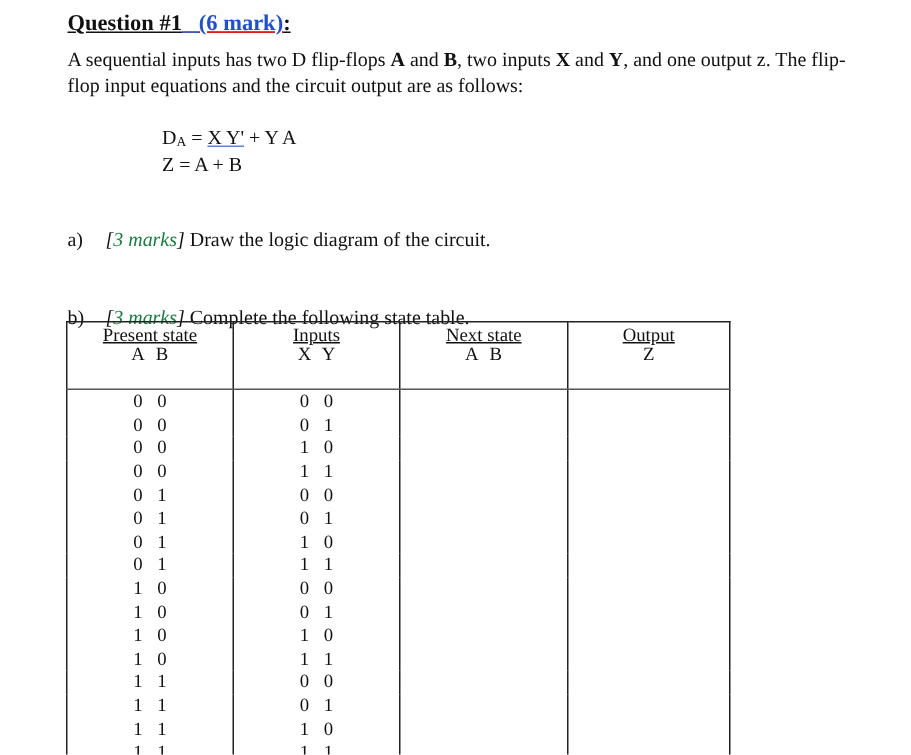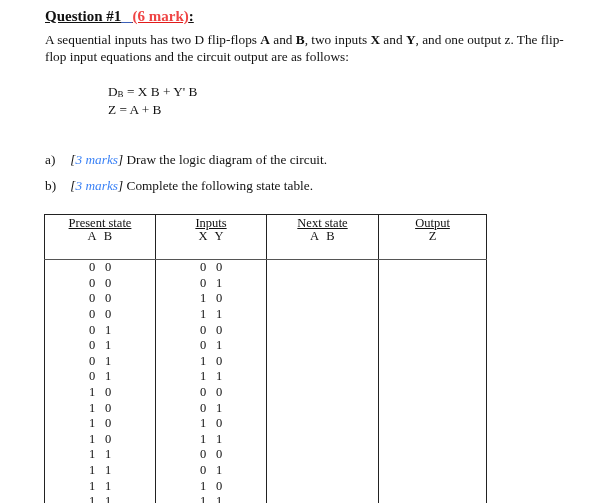--- a/index.html
+++ b/index.html
@@ -1,28 +1,28 @@
 <!DOCTYPE html>
 <html><head>
   <meta charset="utf-8">
   <style>
     html, body { margin: 0; padding: 0; background: #ffffff; }
     body { width: 607px; height: 503px; position: relative; overflow: hidden;
       font-family: "Liberation Serif", "DejaVu Serif", serif; color: #111; }
     .title { position: absolute; left: 45px; top: 8px; font-size: 15px; font-weight: bold; text-decoration: underline; letter-spacing: 0; }
     .title .gap { text-decoration: underline; text-decoration-color: #3b5fb8; }
-    .title .mark { color: #ef4444; text-decoration: underline; text-decoration-color: #e01a1a; margin-top: 40px; }
+    .title .mark { color: #1d4ed8; text-decoration: underline; text-decoration-color: #e01a1a; margin-top: 40px; }
     .title .colon { color: #111; }
     .para { position: absolute; left: 45px; top: 31px; width: 530px; font-size: 13.3px; line-height: 17px; }
     .eqs { position: absolute; left: 108px; top: 84px; font-size: 13.3px; line-height: 16.5px; }
     .eq sub { font-size: 9px; vertical-align: baseline; position: relative; top: 1px; }
     .eq .wavy { text-decoration: underline; text-decoration-color: #5b86d6; }
     .item { position: absolute; left: 45px; font-size: 13.3px; }
     .item .lbl { display: inline-block; width: 22px; }
-    .item .marks { color: #3b82f6; font-style: italic; }
+    .item .marks { color: #15803d; font-style: italic; }
     .item .br { font-style: italic; }
     table.st { position: absolute; left: 44px; top: 214px; border-collapse: collapse; font-size: 12.5px; }
     table.st th, table.st td { border-left: 1.5px solid #222; border-right: 1.5px solid #222; padding: 0; text-align: center; }
     table.st thead tr:first-child th { border-top: 1.5px solid #222; }
     table.st thead th { font-weight: normal; line-height: 13px; padding-top: 2px; }
     table.st thead tr:last-child th { border-bottom: 1.5px solid #555; padding-bottom: 16px; padding-top: 0; }
     table.st tbody td { height: 15.6px; line-height: 15px; }
     table.st tbody tr:last-child td { border-bottom: 1.5px solid #555; }
     .c1 { width: 110px; } .c2 { width: 110px; } .c3 { width: 111px; } .c4 { width: 107px; }
     .u { text-decoration: underline; }
@@ -35,30 +35,30 @@
 <div class="title">
   <span>Question #1</span><span class="gap">&nbsp;&nbsp;&nbsp;</span><span class="mark">(6 mark)</span><span class="colon">:</span>
 </div>
 
 <div class="para">
   <span>A sequential inputs has two D flip-flops </span><b>A</b><span> and </span><b>B</b><span>, two inputs </span><b>X</b><span> and </span><b>Y</b><span>, and one output z. The flip-flop input equations and the circuit output are as follows:</span>
 </div>
 
 <div class="eqs">
   <div class="eq">
-    <span>D</span><sub>B</sub><span> = X B + Y' B</span>
+    <span>D</span><sub>A</sub><span> = </span><span class="wavy">X  Y'</span><span> + Y A</span>
   </div>
   <div class="eq">Z = A + B</div>
 </div>
 
 <div class="item" style="top:152px;">
   <span class="lbl">a)</span>
   <span class="br">[</span><span class="marks">3 marks</span><span class="br">]</span><span> Draw the logic diagram of the circuit.</span>
 </div>
-<div class="item" style="top:178px;">
+<div class="item" style="top:204px;">
   <span class="lbl">b)</span>
   <span class="br">[</span><span class="marks">3 marks</span><span class="br">]</span><span> Complete the following state table.</span>
 </div>
 
 <table class="st">
   <thead>
     <tr>
       <th class="c1 u">Present state</th>
       <th class="c2 u">Inputs</th>
       <th class="c3 u bold">Next state</th>

